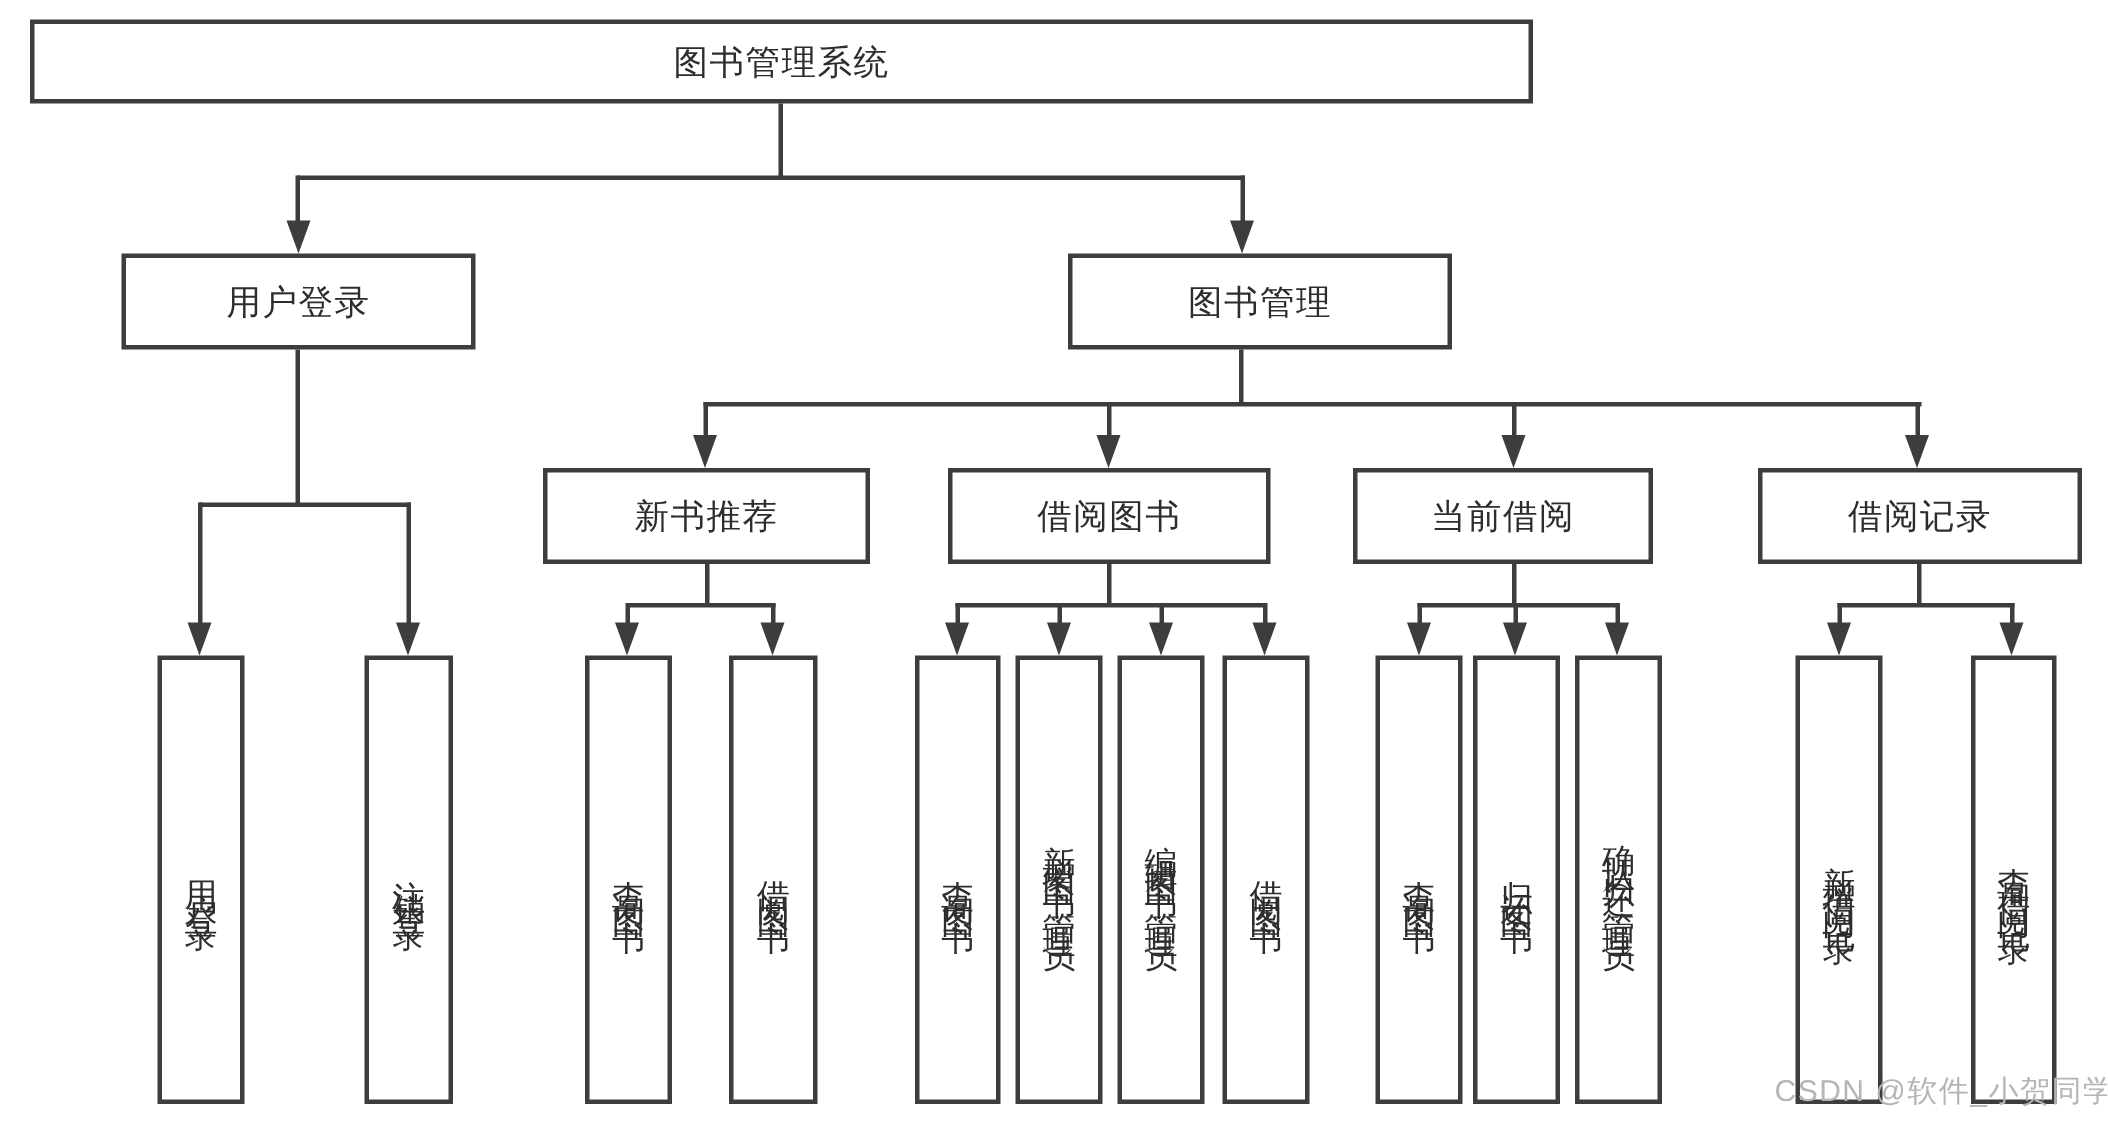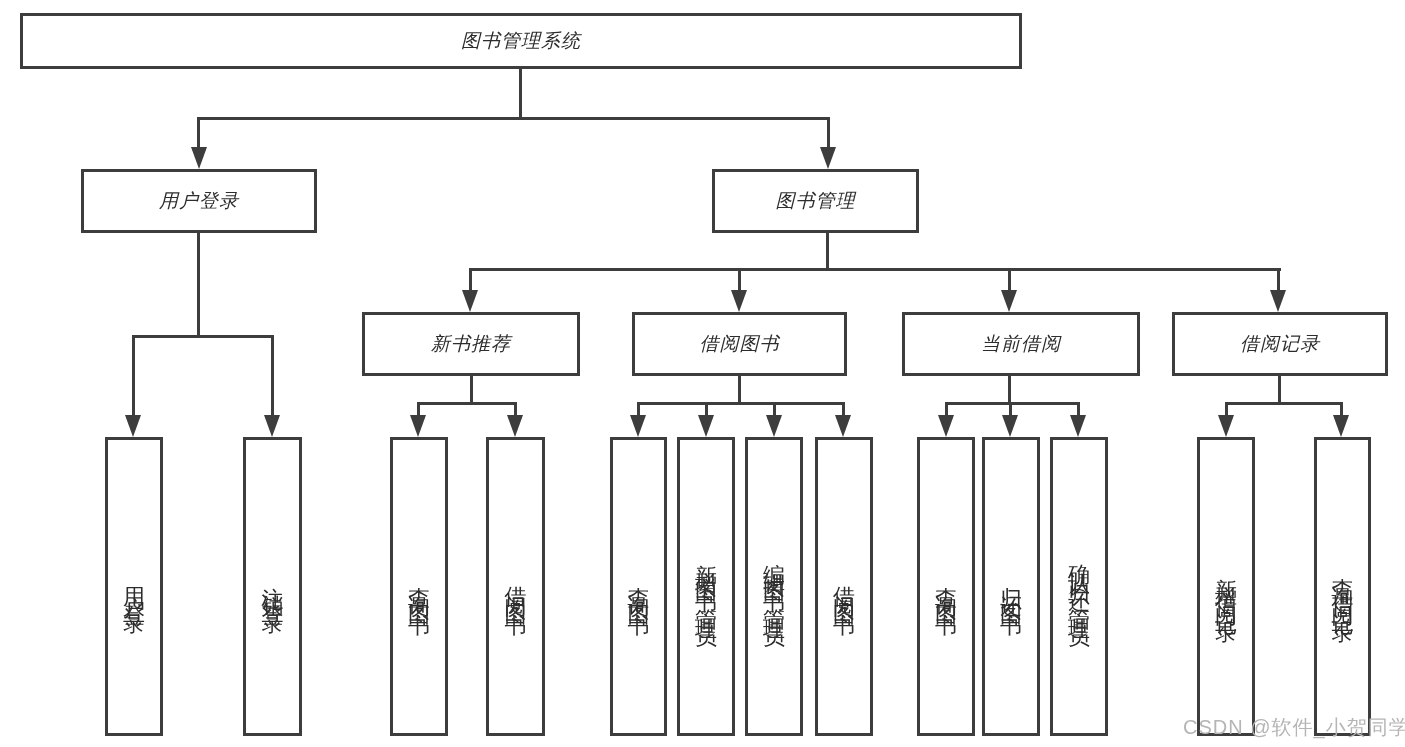--- a/index.html
+++ b/index.html
@@ -4,21 +4,21 @@
 <style>
   html,body{margin:0;padding:0;background:#fff;}
   .stage{
     position:relative;width:1405px;height:747px;background:#ffffff;overflow:hidden;
     font-family:"Liberation Sans",sans-serif;
   }
   .node{
     position:absolute;box-sizing:border-box;border:3px solid #3d3d3d;background:#fff;
     display:flex;align-items:center;justify-content:center;color:#2d2d2d;
   }
-  .hlabel{font-size:19px;letter-spacing:1px;white-space:nowrap;font-style:italic;}
+  .hlabel{font-size:23px;letter-spacing:1px;white-space:nowrap;}
   .leaf span{
     writing-mode:vertical-rl;text-orientation:mixed;
     font-size:22px;letter-spacing:9px;line-height:1;color:#2d2d2d;
   }
   .line{position:absolute;background:#3d3d3d;}
   .arrow{
     position:absolute;width:0;height:0;
     border-left:8px solid transparent;border-right:8px solid transparent;
     border-top:22px solid #3d3d3d;
   }
@@ -32,31 +32,31 @@
 
 <div class="stage">
 
   <div class="node" style="left:20px;top:13px;width:1002px;height:56px;">
     <span class="hlabel">图书管理系统</span>
   </div>
 
   <div class="node" style="left:81px;top:169px;width:236px;height:64px;">
     <span class="hlabel">用户登录</span>
   </div>
-  <div class="node" style="left:712px;top:169px;width:207px;height:64px;">
+  <div class="node" style="left:712px;top:169px;width:256px;height:64px;">
     <span class="hlabel">图书管理</span>
   </div>
 
   <div class="node" style="left:362px;top:312px;width:218px;height:64px;">
     <span class="hlabel">新书推荐</span>
   </div>
   <div class="node" style="left:632px;top:312px;width:215px;height:64px;">
     <span class="hlabel">借阅图书</span>
   </div>
-  <div class="node" style="left:902px;top:312px;width:238px;height:64px;">
+  <div class="node" style="left:902px;top:312px;width:200px;height:64px;">
     <span class="hlabel">当前借阅</span>
   </div>
   <div class="node" style="left:1172px;top:312px;width:216px;height:64px;">
     <span class="hlabel">借阅记录</span>
   </div>
 
   <div class="node leaf" style="left:105px;top:437px;width:58px;height:299px;">
     <span>用户登录</span>
   </div>
   <div class="node leaf" style="left:243px;top:437px;width:59px;height:299px;">

